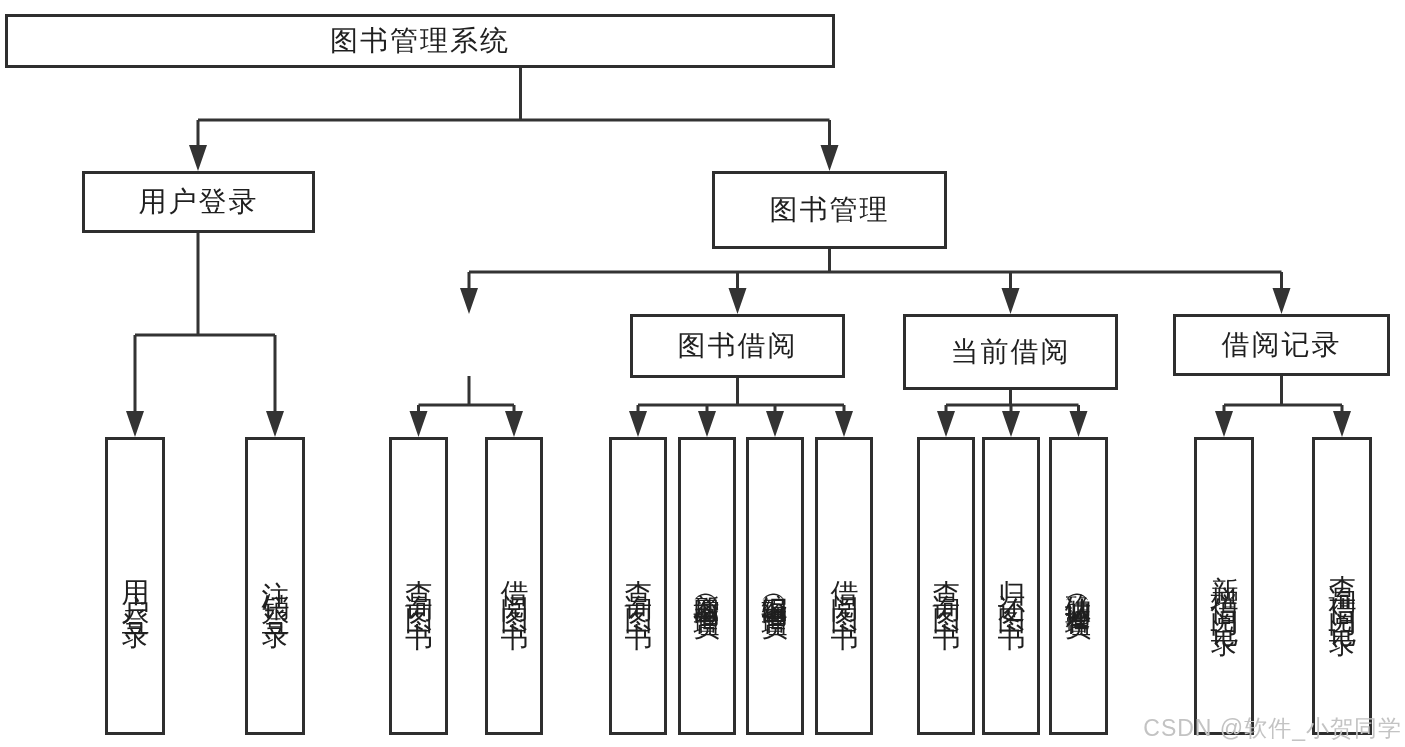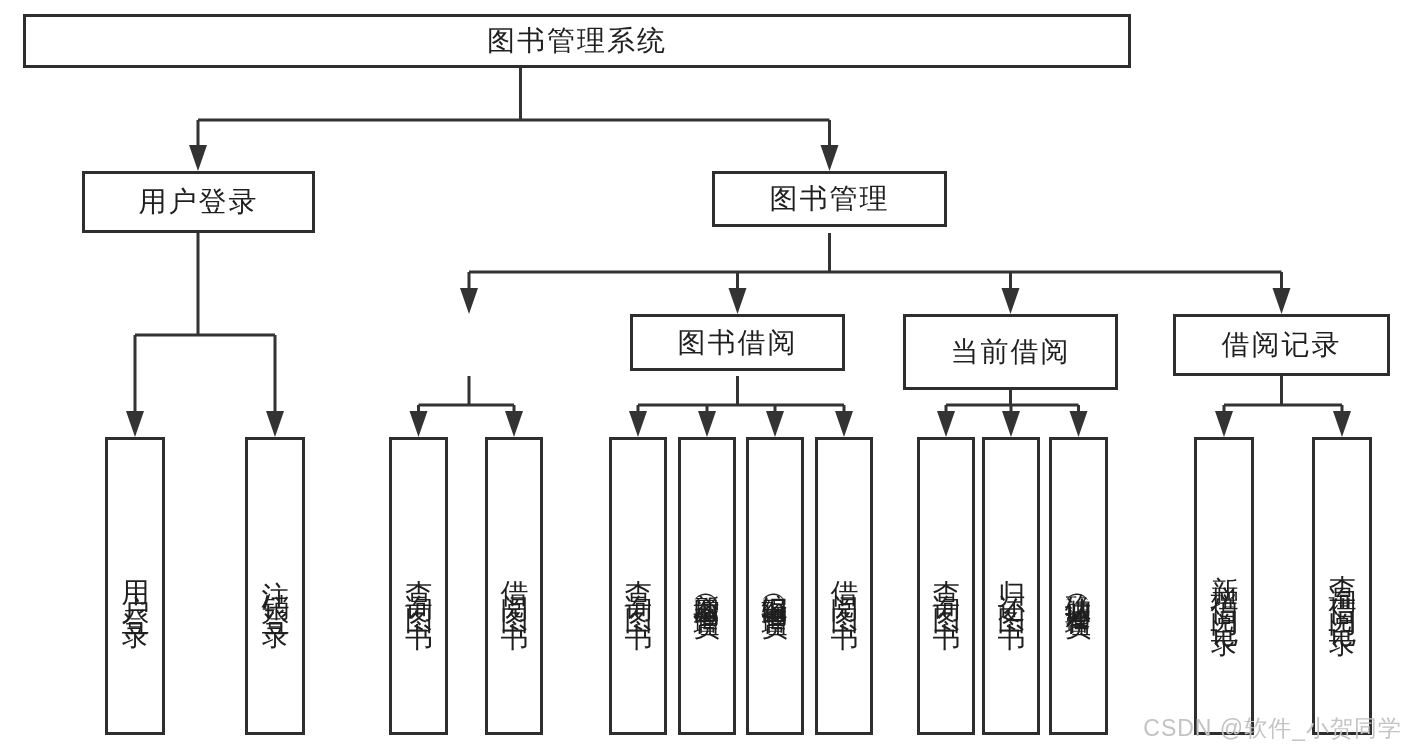--- a/index.html
+++ b/index.html
@@ -88,32 +88,32 @@
              M698 411 L716 411 L707 437 Z
              M766 411 L784 411 L775 437 Z
              M835 411 L853 411 L844 437 Z
              M937 411 L955 411 L946 437 Z
              M1002 411 L1020 411 L1011 437 Z
              M1069.5 411 L1087.5 411 L1078.5 437 Z
              M1215 411 L1233 411 L1224 437 Z
              M1333 411 L1351 411 L1342 437 Z"></path>
   </svg>
 
-  <div class="box h" style="left:23px; top:14px; width:1108px; height:54px;font-family:Liberation Mono, monospace;">
+  <div class="box h" style="left:5px; top:14px; width:830px; height:54px;font-family:Liberation Mono, monospace;">
     <span>图书管理系统</span>
   </div>
 
   <div class="box h" style="left:82px; top:171px; width:233px; height:62px;">
     <span>用户登录</span>
   </div>
-  <div class="box h" style="left:712px; top:171px; width:235px; height:56px;">
+  <div class="box h" style="left:712px; top:171px; width:235px; height:78px;">
     <span>图书管理</span>
   </div>
 
-  <div class="box h" style="left:630px; top:314px; width:215px; height:57px;">
+  <div class="box h" style="left:630px; top:314px; width:215px; height:64px;">
     <span>图书借阅</span>
   </div>
   <div class="box h" style="left:903px; top:314px; width:215px; height:76px;">
     <span>当前借阅</span>
   </div>
   <div class="box h" style="left:1173px; top:314px; width:217px; height:62px;">
     <span>借阅记录</span>
   </div>
 
   <div class="box v" style="left:105px; top:437px; width:60px; height:298px;">

